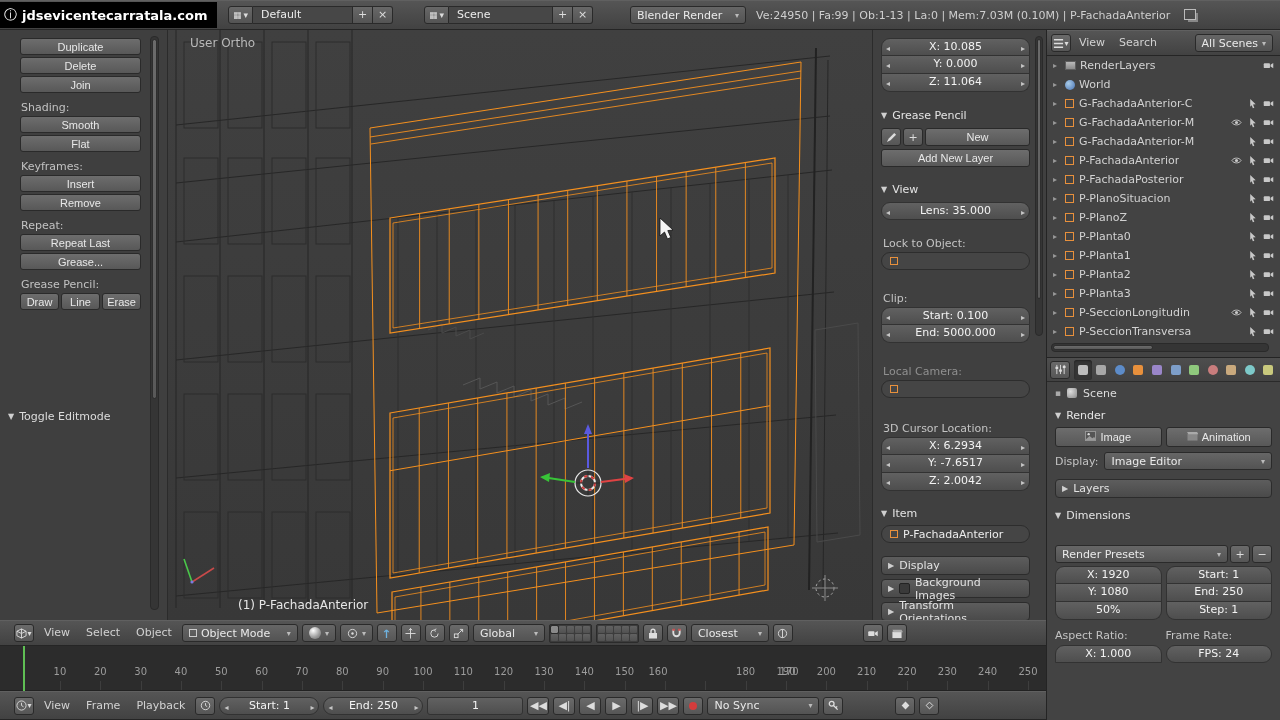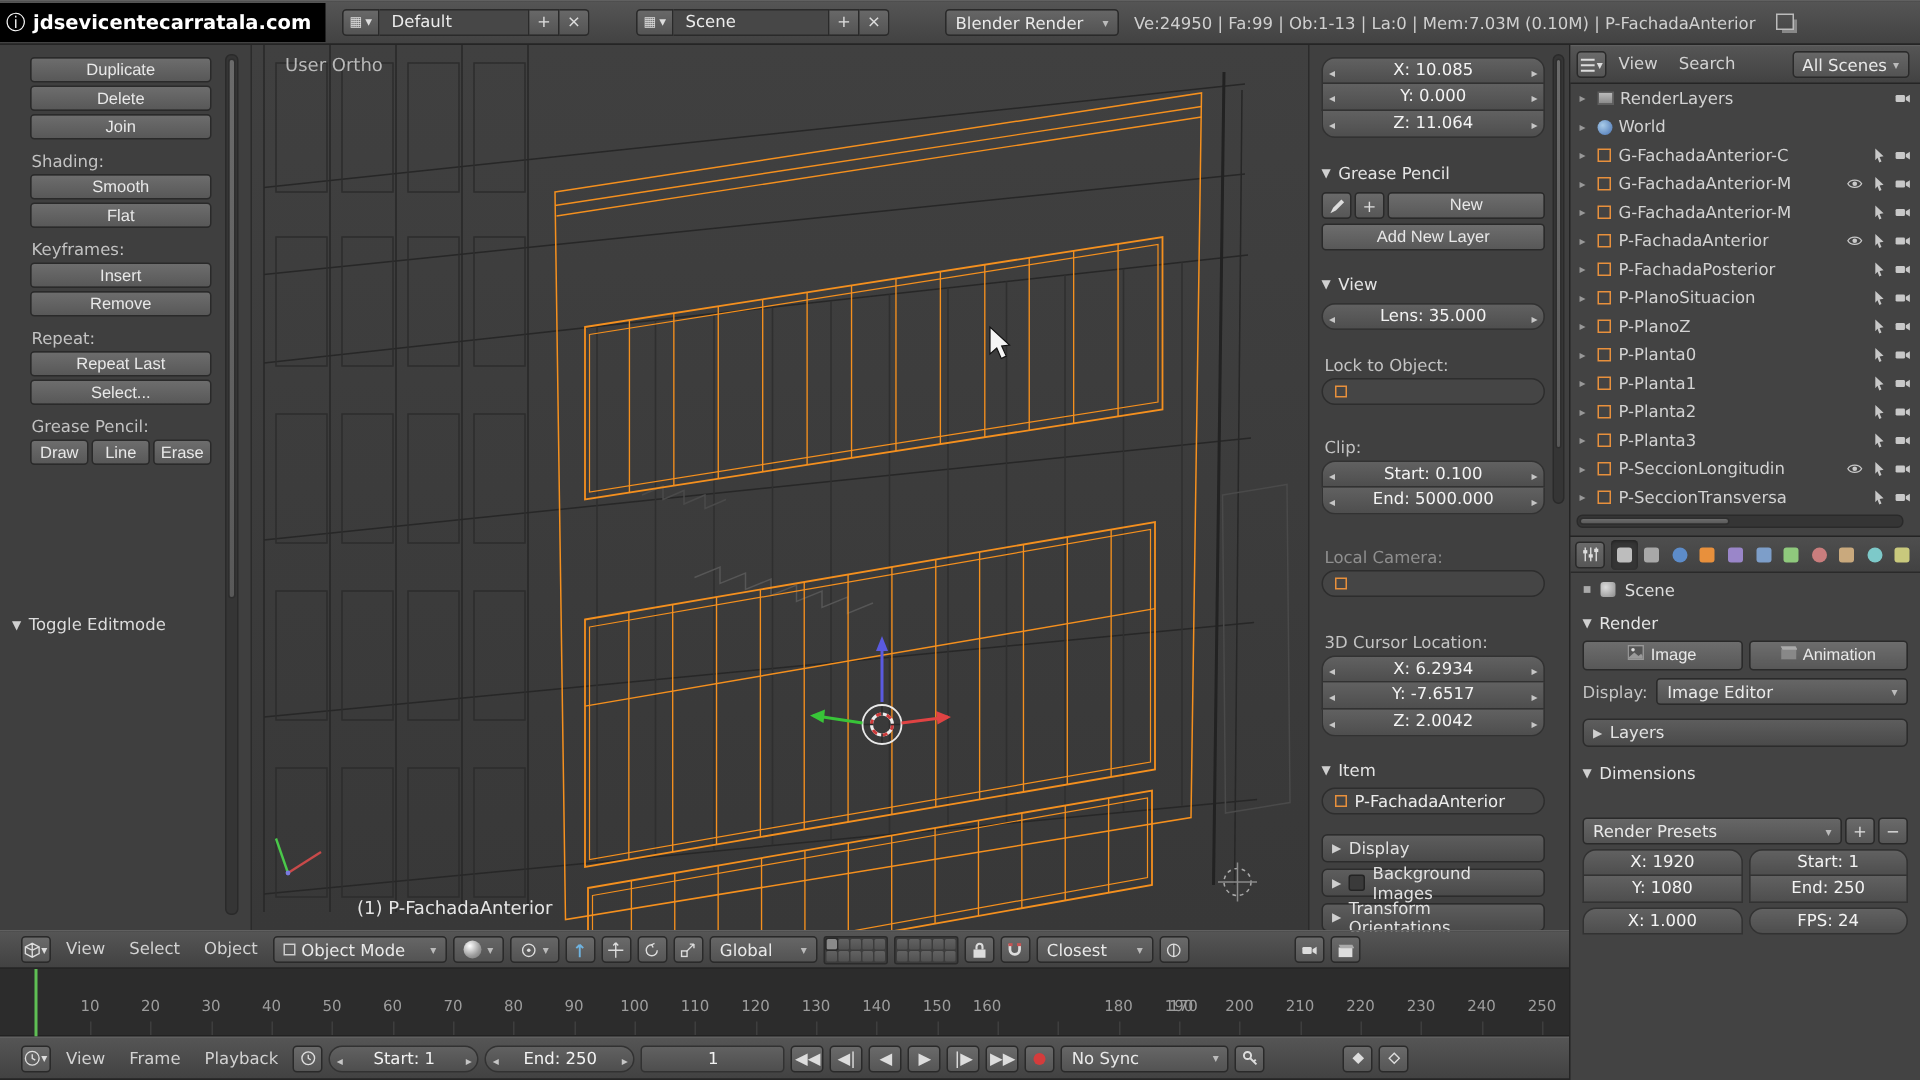--- a/index.html
+++ b/index.html
@@ -134,21 +134,21 @@
   <div class="ts-label">Shading:</div>
   <button class="btn" style="width:100%;margin-bottom:2px">Smooth</button>
   <button class="btn" style="width:100%">Flat</button>
 
   <div class="ts-label">Keyframes:</div>
   <button class="btn" style="width:100%;margin-bottom:2px">Insert</button>
   <button class="btn" style="width:100%">Remove</button>
 
   <div class="ts-label">Repeat:</div>
   <button class="btn" style="width:100%;margin-bottom:2px">Repeat Last</button>
-  <button class="btn" style="width:100%">Select...</button>
+  <button class="btn" style="width:100%">Grease...</button>
 
   <div class="ts-label">Grease Pencil:</div>
   <div class="btn-row">
     <button class="btn">Draw</button>
     <button class="btn">Line</button>
     <button class="btn">Erase</button>
   </div>
 
   <div id="toggle-editmode">
     <span class="tri">▼</span>
@@ -744,20 +744,28 @@
       <span class="icon-btn">−</span>
     </div>
     <div class="half">
       <div class="slider jtop"><span>X: 1920</span></div>
       <div class="slider jtop"><span>Start: 1</span></div>
     </div>
     <div class="half" style="margin-top:0">
       <div class="slider joined"><span>Y: 1080</span></div>
       <div class="slider joined"><span>End: 250</span></div>
     </div>
+    <div class="half" style="margin-top:0">
+      <div class="slider jbot"><span>50%</span></div>
+      <div class="slider jbot"><span>Step: 1</span></div>
+    </div>
+    <div class="half">
+      <span class="plabel">Aspect Ratio:</span>
+      <span class="plabel">Frame Rate:</span>
+    </div>
     <div class="half">
       <div class="slider jtop"><span>X: 1.000</span></div>
       <div class="slider"><span>FPS: 24</span></div>
     </div>
   </div>
 </div>
 
 <div class="region hdr" id="vp-header">
   <span class="icon-btn">
       <svg width="11" height="11" viewBox="0 0 12 12">

